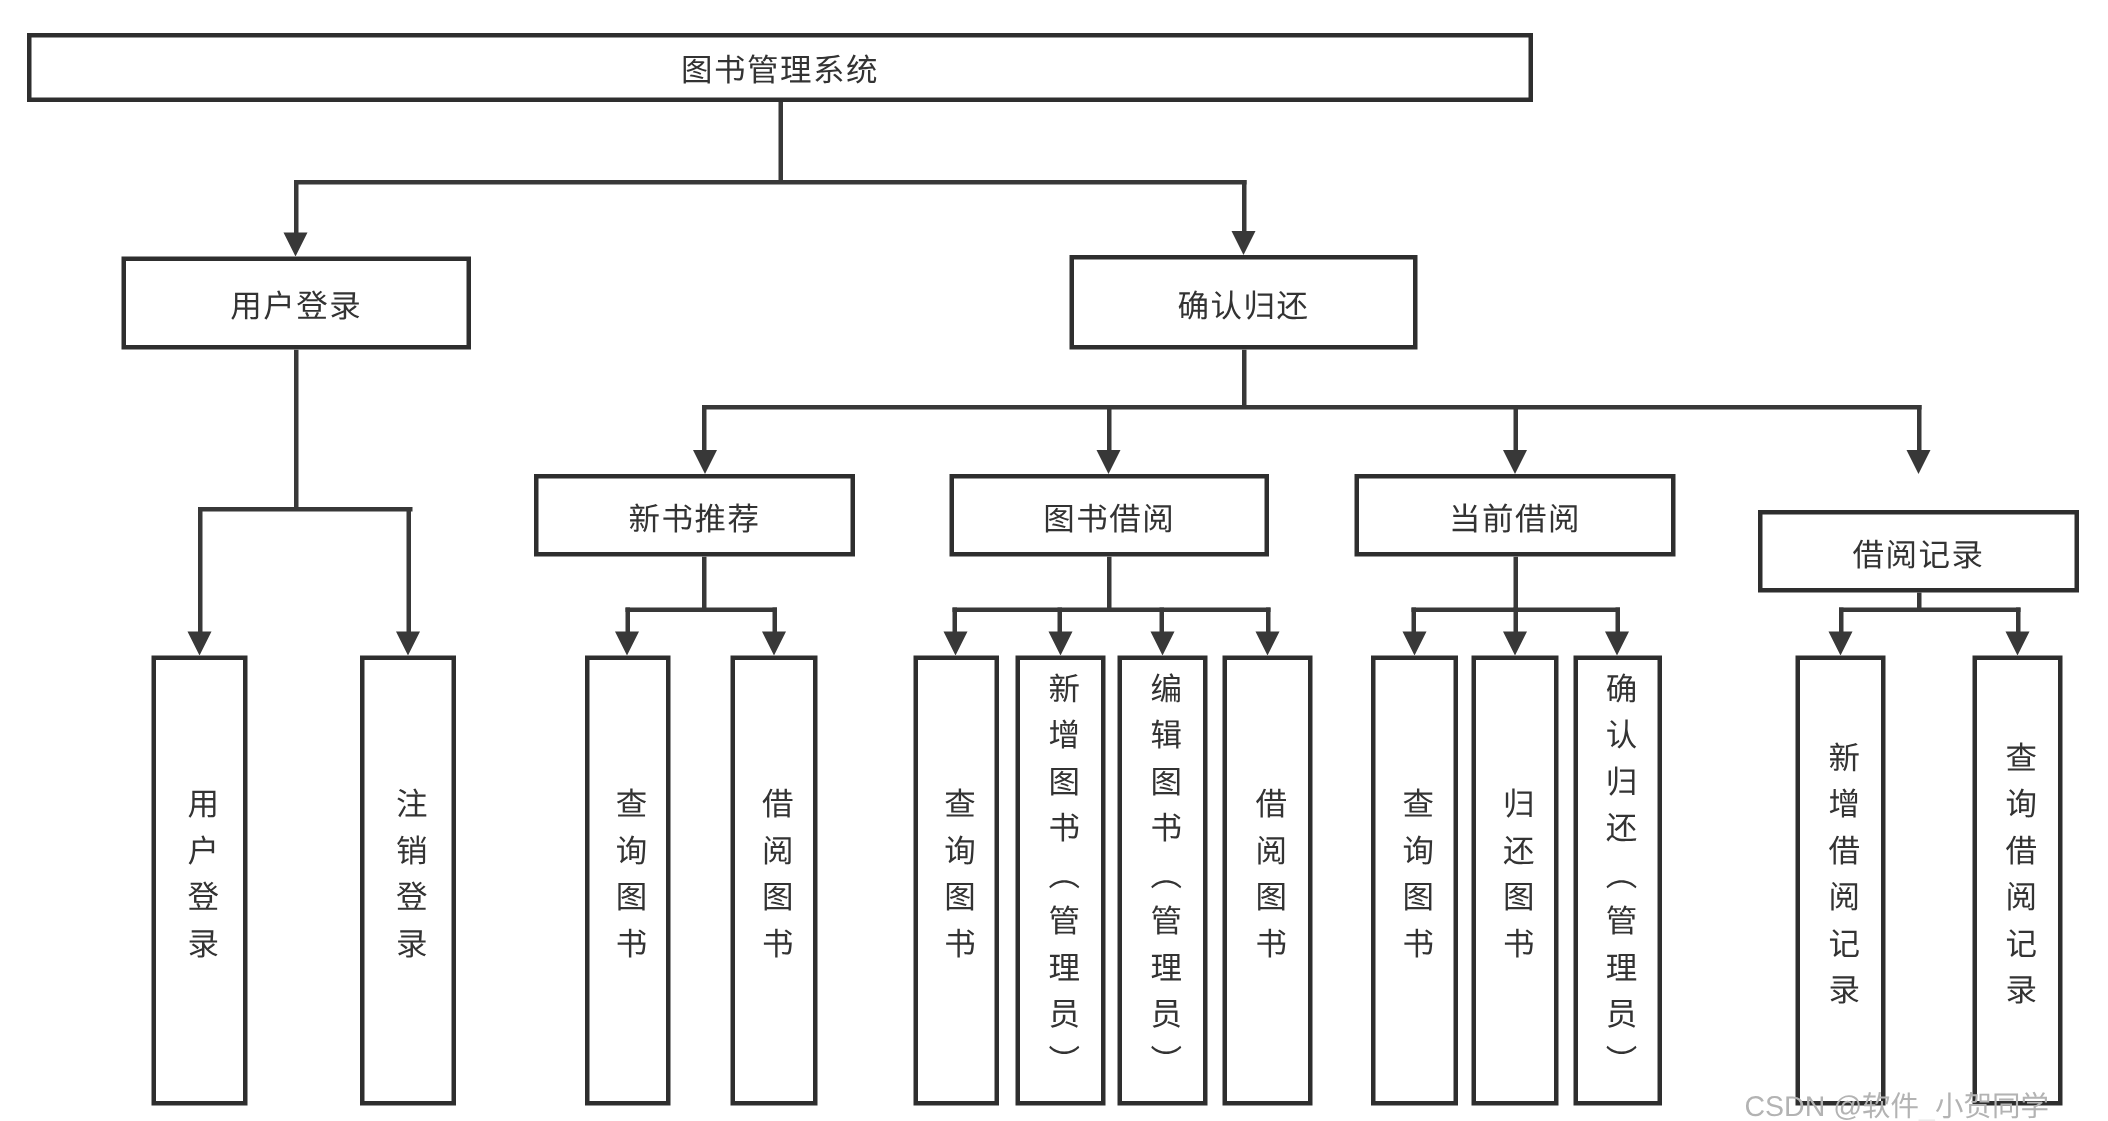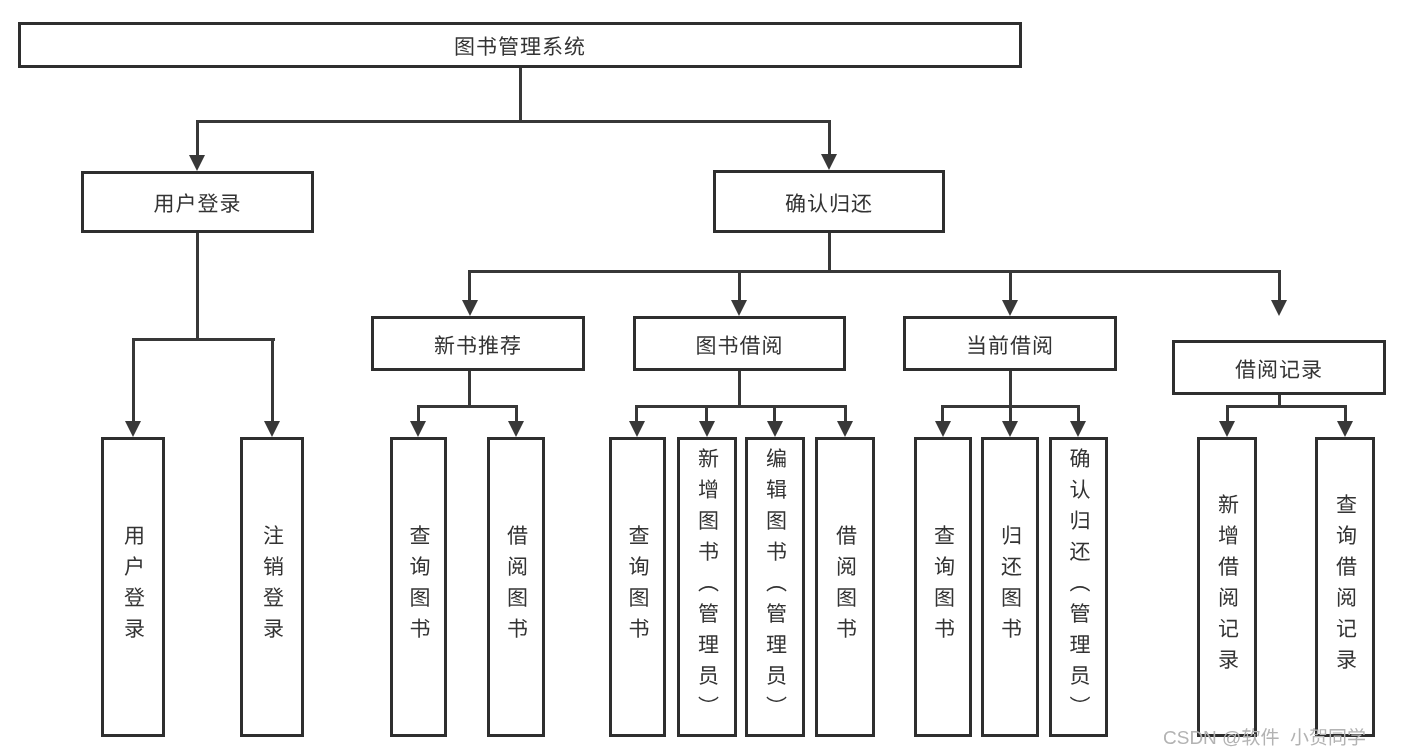--- a/index.html
+++ b/index.html
@@ -122,21 +122,21 @@
     <span class="hlabel">图书管理系统</span>
   </div>
 
   <div class="box" style="left:81px; top:171px; width:233px; height:62px;">
     <span class="hlabel">用户登录</span>
   </div>
   <div class="box" style="left:713px; top:170px; width:232px; height:63px;">
     <span class="hlabel">确认归还</span>
   </div>
 
-  <div class="box" style="left:371px; top:316px; width:214px; height:55px;">
+  <div class="box" style="left:356px; top:316px; width:214px; height:55px;">
     <span class="hlabel">新书推荐</span>
   </div>
   <div class="box" style="left:903px; top:316px; width:214px; height:55px;">
     <span class="hlabel">当前借阅</span>
   </div>
   <div class="box" style="left:633px; top:316px; width:213px; height:55px;">
     <span class="hlabel">图书借阅</span>
   </div>
   <div class="box" style="left:1172px; top:316px; width:214px; height:55px;margin-top:24px;">
     <span class="hlabel">借阅记录</span>

